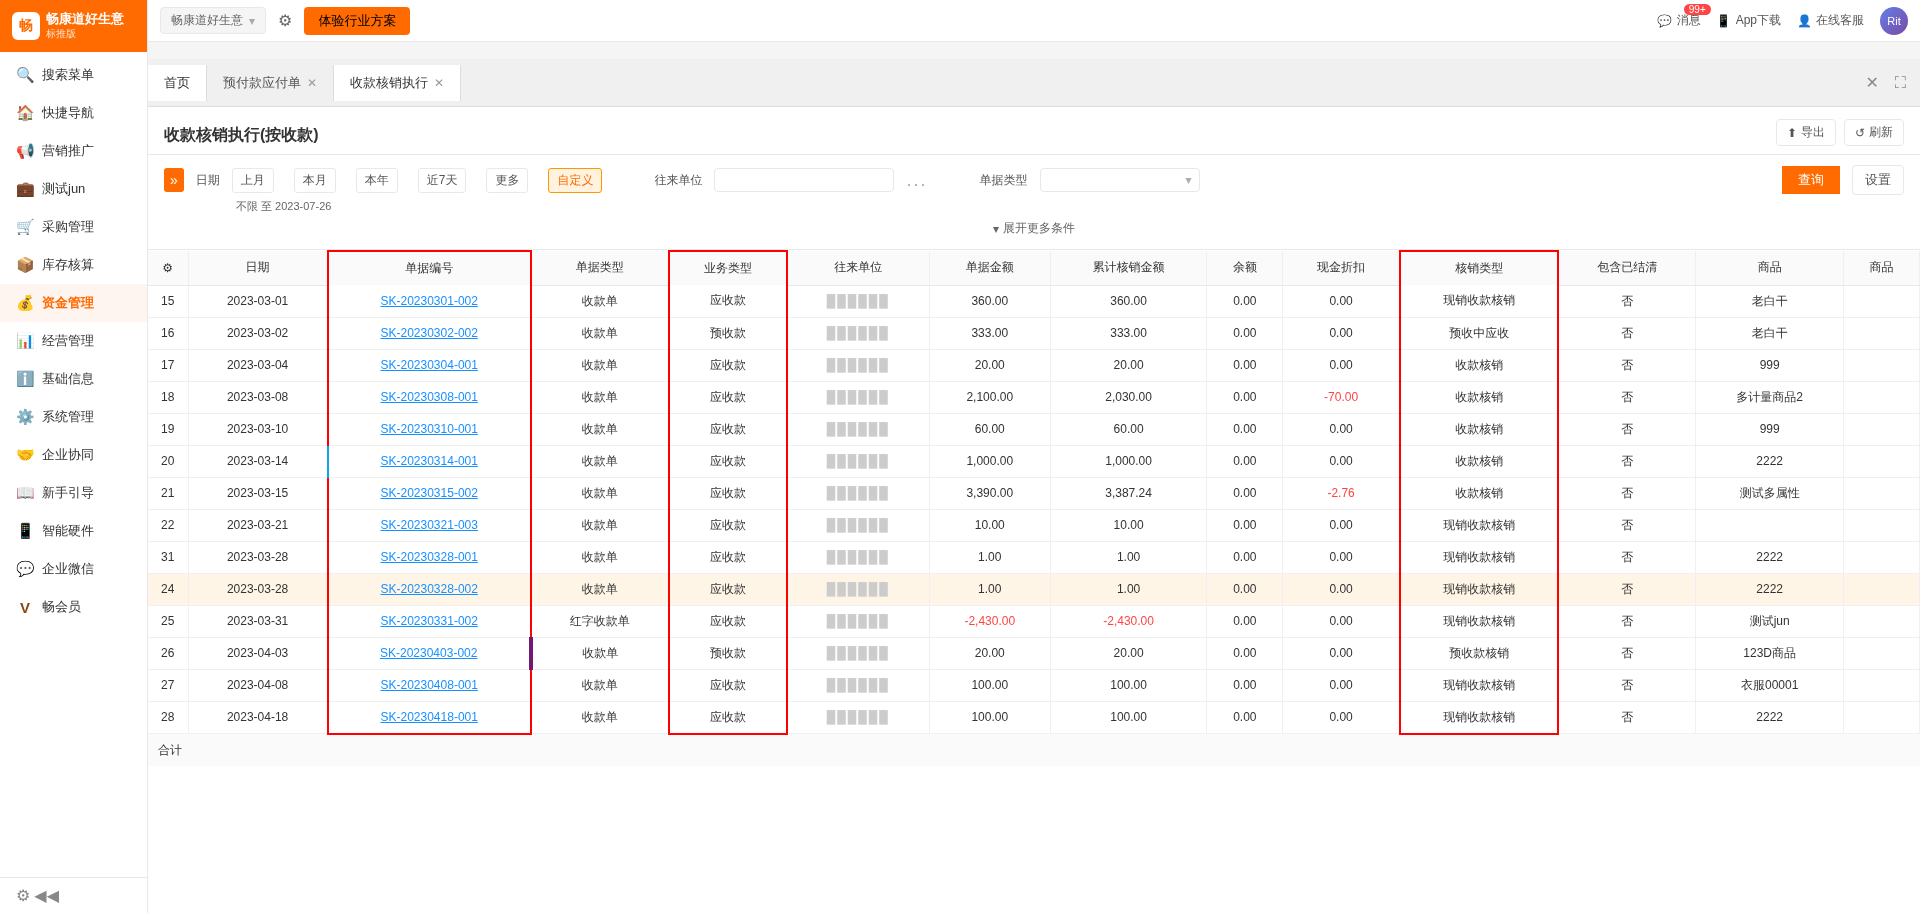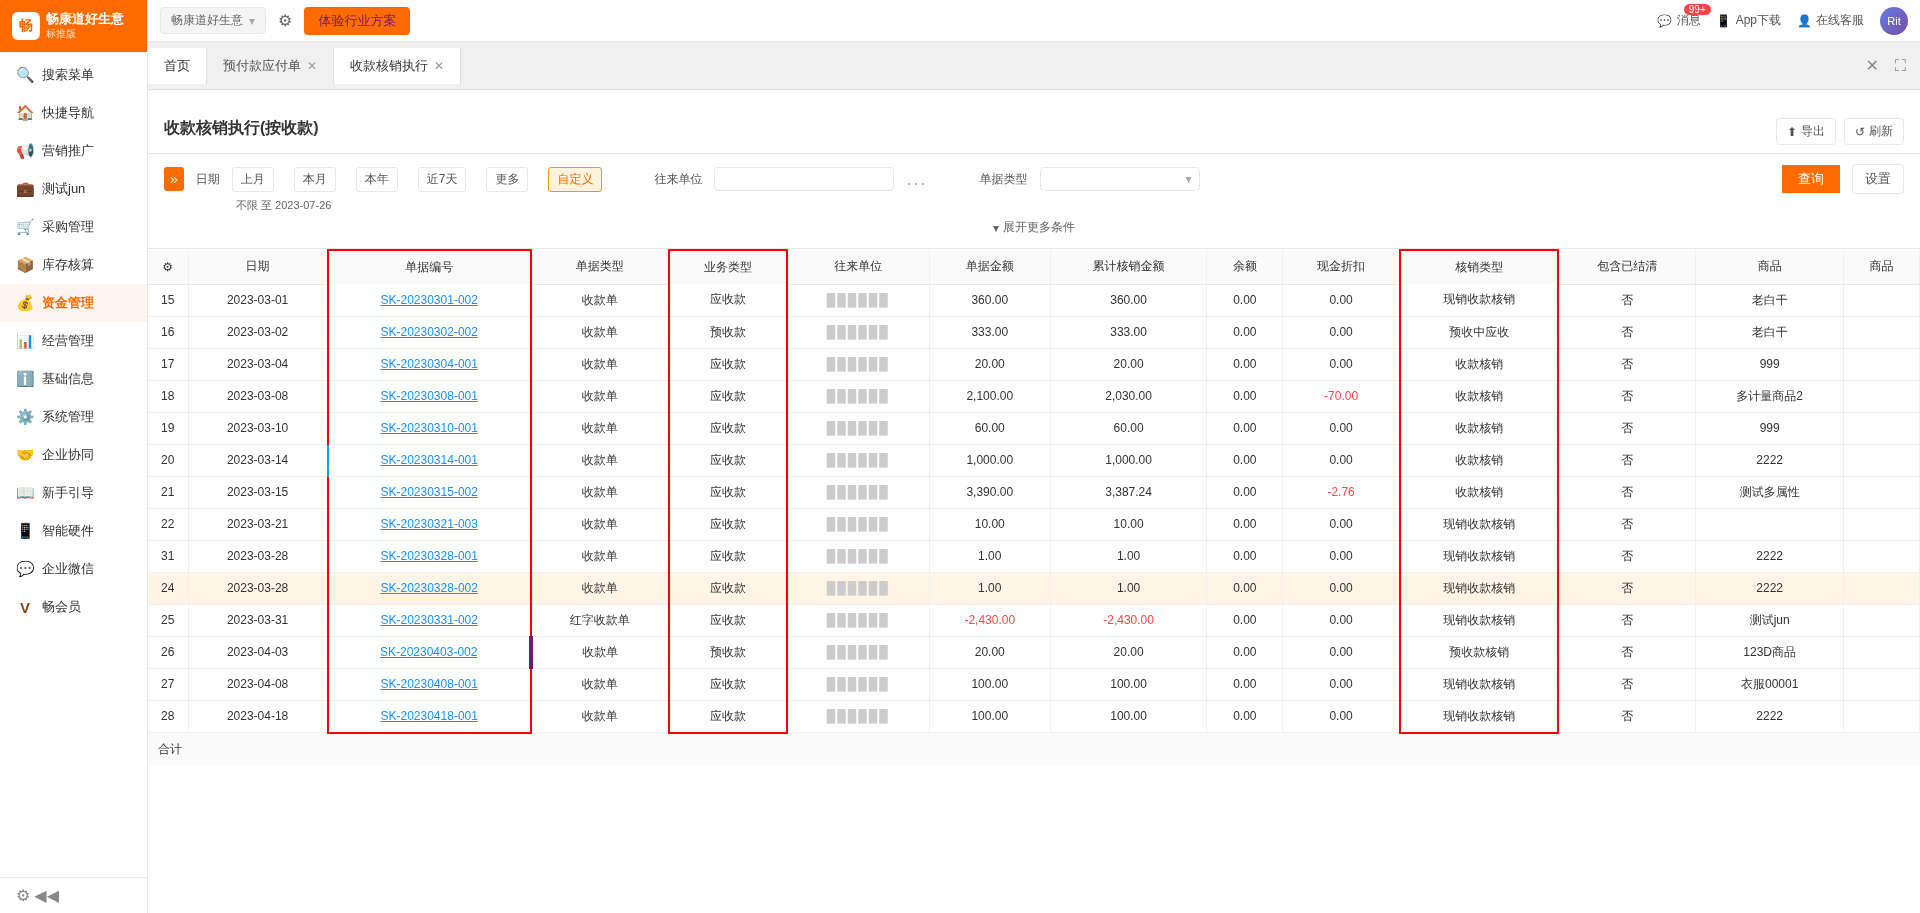--- a/index.html
+++ b/index.html
@@ -66,21 +66,21 @@
       gap: 8px;
     }
     .topbar-brand {
       display: flex; align-items: center; gap: 6px;
       background: #f5f5f5; border-radius: 4px; padding: 4px 10px;
       border: 1px solid #e8e8e8;
     }
     .topbar-brand-text { font-size: 12px; color: #666; }
     .topbar-gear { color: #666; font-size: 16px; cursor: pointer; padding: 4px; }
     .topbar-solution {
-      background: #ff6b00; color: #701a75;
+      background: #ff6b00; color: #000000;
       border: none; border-radius: 4px;
       padding: 5px 14px; font-size: 13px; cursor: pointer;
     }
     .topbar-spacer { flex: 1; }
     .topbar-actions { display: flex; align-items: center; gap: 16px; color: #555; font-size: 12px; }
     .topbar-msg { position: relative; display: flex; align-items: center; gap: 4px; cursor: pointer; }
     .msg-badge {
       background: #ff4444; color: #fff; border-radius: 10px;
       padding: 0 5px; font-size: 10px; position: absolute; top: -8px; right: -10px;
     }
@@ -91,42 +91,43 @@
       color: #fff; font-size: 11px;
     }
 
     
     .tabbar {
       background: #f0f0f0;
       display: flex;
       align-items: center;
       height: 48px;
       border-bottom: 1px solid #ddd;
+      margin-top: 17px;
     }
     .tab {
       display: flex; align-items: center; gap: 6px;
       padding: 0 16px; height: 36px; cursor: pointer;
       font-size: 13px; color: #555;
       border-right: 1px solid #ddd;
     }
     .tab.home { background: #fff; color: #333; }
     .tab.active { background: #fff; color: #333; font-weight: 500; }
     .tab-close { color: #999; font-size: 12px; cursor: pointer; }
     .tabbar-spacer { flex: 1; }
     .tabbar-actions { display: flex; gap: 4px; padding-right: 8px; }
     .tabbar-btn { background: none; border: none; color: #888; font-size: 16px; cursor: pointer; padding: 4px 6px; }
 
     
     .page-content {
       flex: 1; overflow: hidden; display: flex; flex-direction: column;
       background: #f5f5f5; padding: 0;
     }
     .page-header {
-      background: #fff; padding: 28px 16px 8px;
-      display: flex; align-items: flex-start; justify-content: space-between;
+      background: #fff; padding: 12px 16px 8px;
+      display: flex; align-items: flex-end; justify-content: space-between;
       border-bottom: 1px solid #e8e8e8;
     }
     .page-title { font-size: 16px; font-weight: bold; color: #333; }
     .page-header-actions { display: flex; gap: 8px; }
     .btn-export {
       display: flex; align-items: center; gap: 4px;
       border: 1px solid #e8e8e8; background: #fff;
       border-radius: 4px; padding: 4px 10px; font-size: 12px; cursor: pointer; color: #555;
     }
     .btn-refresh {

